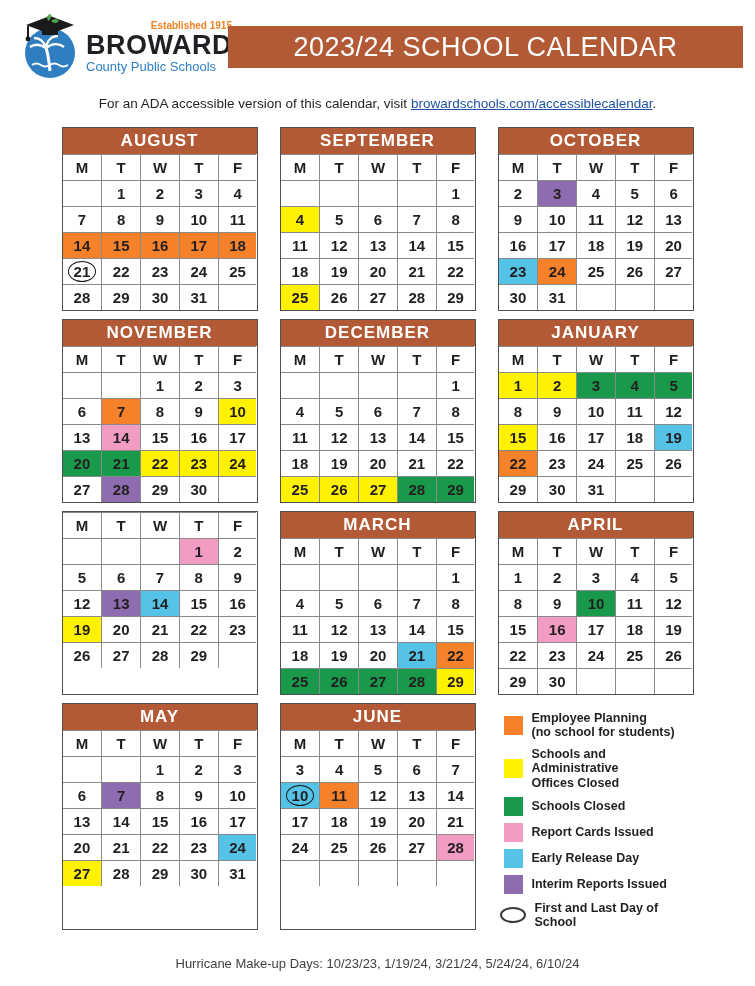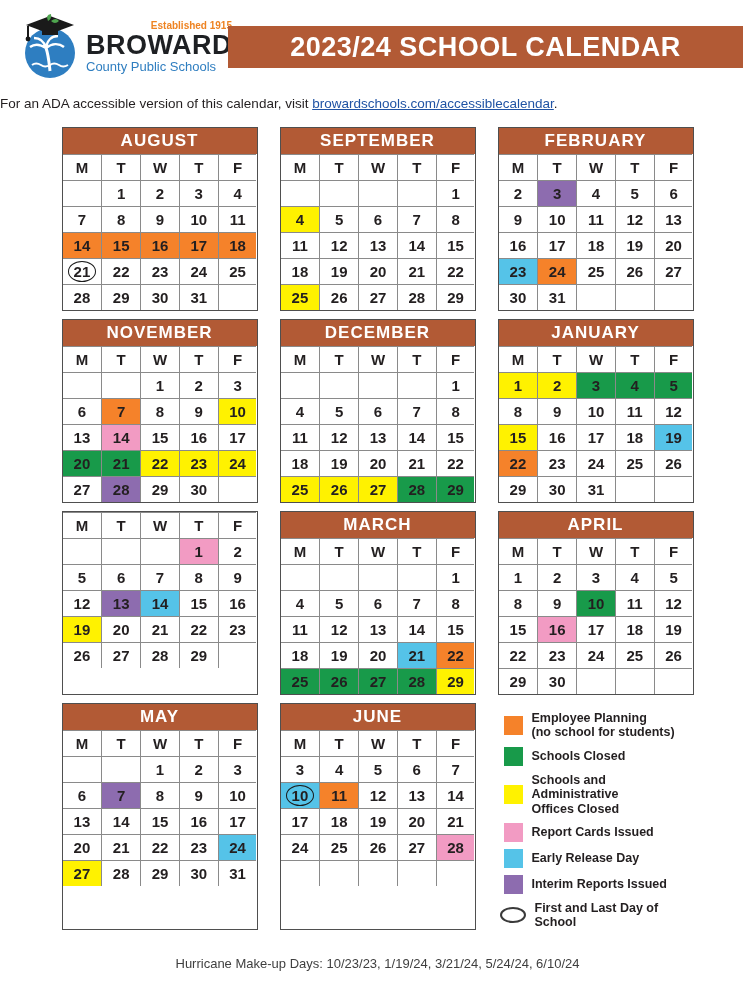--- a/index.html
+++ b/index.html
@@ -11,25 +11,25 @@
   
   .hdr{display:flex;align-items:center;padding:0 12px 0 18px;height:70px;}
   .logo{display:flex;align-items:center;width:200px;flex:none;}
   .logo svg{flex:none;}
   .logo-text{margin-left:4px;line-height:1;}
   .logo-est{font-size:10px;font-weight:bold;color:#EE8322;text-align:right;margin-bottom:1px;}
   .logo-name{font-size:27px;font-weight:bold;color:#1E2023;letter-spacing:.5px;}
   .logo-sub{font-size:13px;color:#2F7EC0;margin-top:1px;}
   .banner{
     flex:1;height:42px;margin-left:10px;background:var(--sienna,#B25A35);
-    color:#fff;font-size:27px;font-weight:bold;letter-spacing:.5px;
+    color:#fff;font-size:27px;font-weight:normal;letter-spacing:.5px;
     display:flex;align-items:center;justify-content:center;
   }
   
-  .ada{margin:14px 0 16px;font-size:13.5px;}
+  .ada{margin:14px 0 16px;text-align:center;font-size:13.5px;}
   .ada a{color:#2053A4;text-decoration:underline;cursor:pointer;}
   
   #months-grid{
     width:632px;margin:11px auto 0;display:grid;
     grid-template-columns:repeat(3,196px);column-gap:22px;row-gap:8px;
   }
   .month{border:1px solid #4F4F4F;background:#fff;}
   .month-title{
     height:26px;background:var(--sienna,#B25A35);color:#fff;
     font-size:17px;font-weight:bold;letter-spacing:1px;
@@ -152,21 +152,21 @@
           <div class="cell">21</div>
           <div class="cell">22</div>
           <div class="cell c0" style="background: rgb(255, 242, 0);">25</div>
           <div class="cell">26</div>
           <div class="cell">27</div>
           <div class="cell">28</div>
           <div class="cell">29</div>
         </div>
       </section>
       <section class="month">
-        <div class="month-title">FEBRUARY</div>
+        <div class="month-title">OCTOBER</div>
         <div class="mgrid">
           <div class="cell c0">M</div>
           <div class="cell">T</div>
           <div class="cell">W</div>
           <div class="cell">T</div>
           <div class="cell">F</div>
           <div class="cell c0">2</div>
           <div class="cell" style="background: rgb(141, 108, 175);">3</div>
           <div class="cell">4</div>
           <div class="cell">5</div>
@@ -476,33 +476,33 @@
       </section>
       <div class="legend" id="legend">
         <div class="legend-item">
           <span class="swatch" style="background: rgb(245, 130, 42);"></span>
           <span class="legend-label">
             <div>Employee Planning</div>
             <div>(no school for students)</div>
           </span>
         </div>
         <div class="legend-item">
-          <span class="swatch" style="background: rgb(24, 154, 74);"></span>
-          <span class="legend-label">
-            <div>Schools Closed</div>
-          </span>
-        </div>
-        <div class="legend-item">
           <span class="swatch" style="background: rgb(255, 242, 0);"></span>
           <span class="legend-label">
             <div>Schools and Administrative</div>
             <div>Offices Closed</div>
           </span>
         </div>
         <div class="legend-item">
+          <span class="swatch" style="background: rgb(24, 154, 74);"></span>
+          <span class="legend-label">
+            <div>Schools Closed</div>
+          </span>
+        </div>
+        <div class="legend-item">
           <span class="swatch" style="background: rgb(242, 155, 195);"></span>
           <span class="legend-label">
             <div>Report Cards Issued</div>
           </span>
         </div>
         <div class="legend-item">
           <span class="swatch" style="background: rgb(85, 195, 232);"></span>
           <span class="legend-label">
             <div>Early Release Day</div>
           </span>

